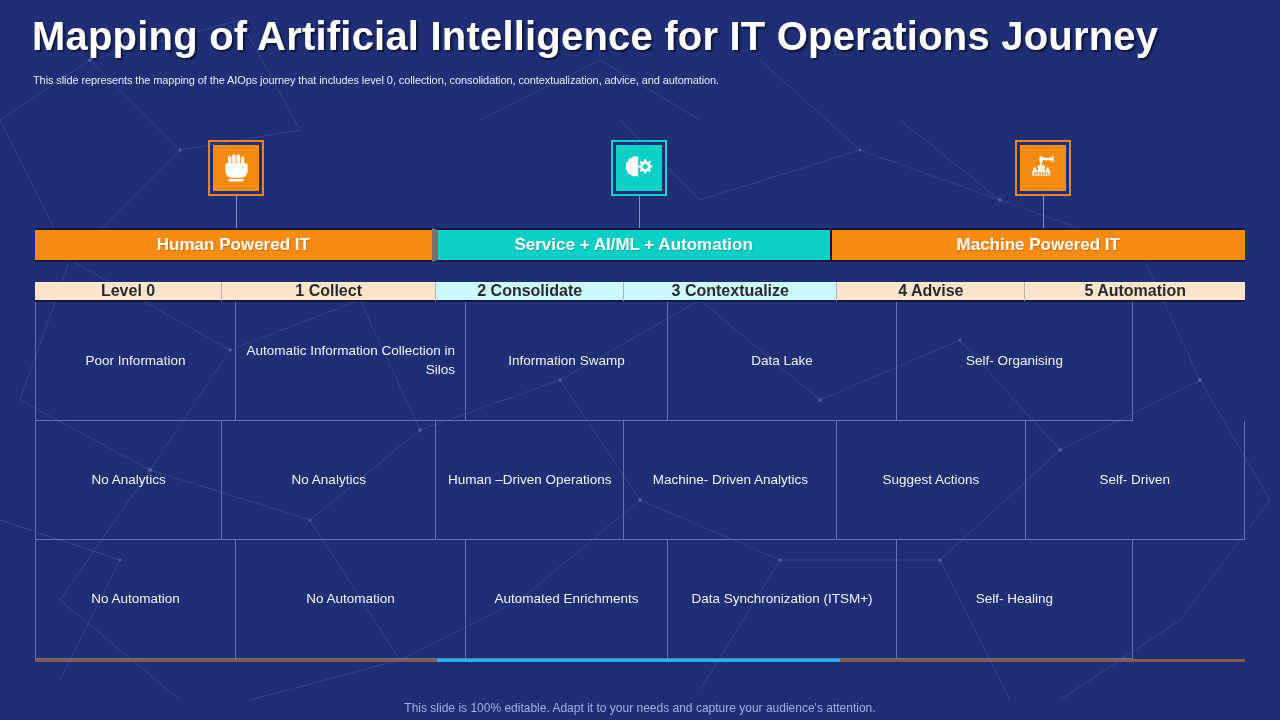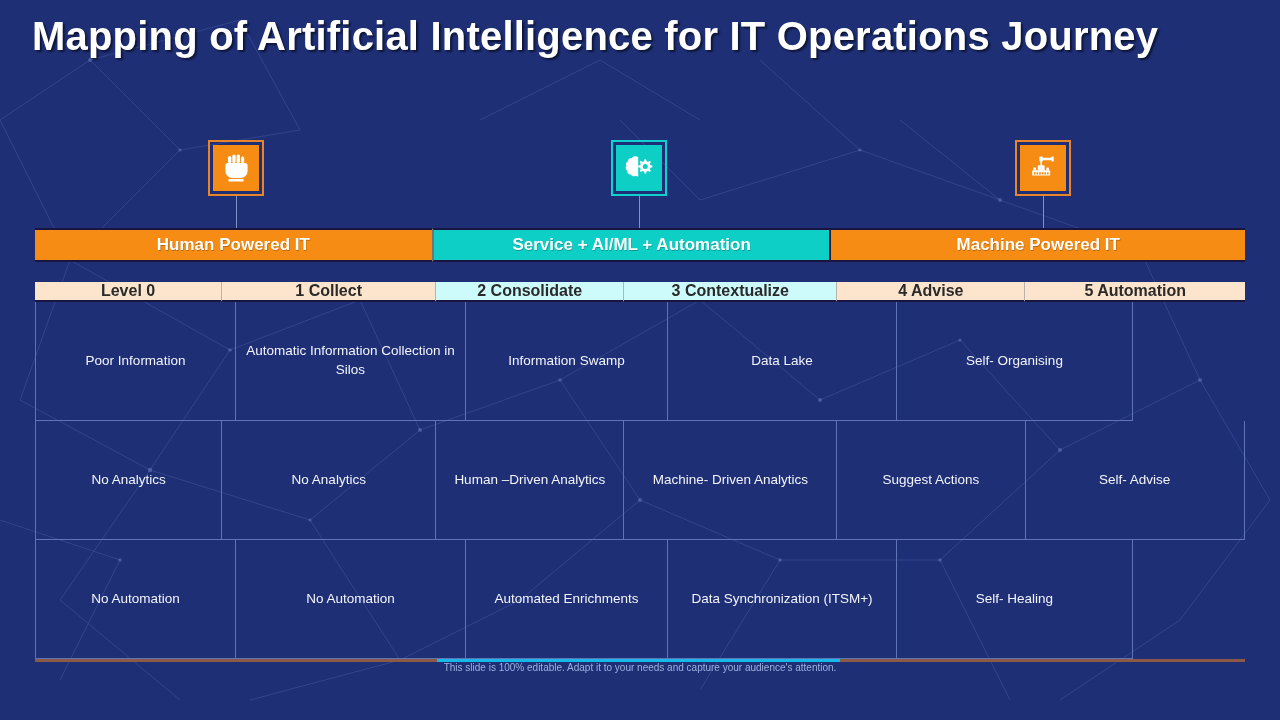--- a/index.html
+++ b/index.html
@@ -111,21 +111,21 @@
     justify-content: center;
     font-size: 17px;
     font-weight: bold;
     color: #ffffff;
     border-top: 2px solid #1a1540;
     border-bottom: 2px solid #1a1540;
     text-shadow: 0.6px 0.6px 0 rgba(0,0,0,0.25);
   }
   .group-cell.g-orange { background: #f78c14; }
   .group-cell.g-teal   { background: #0ecfc6; }
-  .group-cell.g-orange + .group-cell.g-teal { border-left: 2px solid #737373; }
+  .group-cell.g-orange + .group-cell.g-teal { border-left: 6px solid #737373; }
   .group-cell.g-teal + .group-cell.g-orange { border-left: 2px solid #1a1540; }
 
   
   .level-row { height: 40px; }
   .level-cell {
     display: flex;
     align-items: center;
     justify-content: center;
     font-size: 16px;
     font-weight: bold;
@@ -157,31 +157,31 @@
   
   .accent-row { display: flex; width: 100%; height: 3px; }
   .accent { height: 3px; }
   .accent.a-orange { background: #8a5a46; }
   .accent.a-cyan   { background: #17b7e8; }
 
   
   .footer-note {
     position: absolute;
     left: 0;
-    top: 662px;
+    top: 701px;
     width: 1280px;
     text-align: center;
-    font-size: 10px;
+    font-size: 12px;
     color: #9fb0dd;
     z-index: 2;
   }
 
   
   .w1 { width: 200px; }
-  .w2 { width: 230px; }
+  .w2 { width: 230px; text-align: right; }
   .w3 { width: 202px; }
   .w4 { width: 229px; }
   .w5 { width: 202px; }
   .w6 { width: 237px; }
 
   
   .gw1 { width: 402px; }  
   .gw2 { width: 403px; }  
   .gw3 { width: 421px; }  
 
@@ -235,20 +235,21 @@
       <circle cx="860" cy="150" r="1.6"></circle>
     <circle cx="700" cy="300" r="1.8"></circle>
       <circle cx="400" cy="660" r="1.8"></circle>
     <circle cx="520" cy="600" r="1.6"></circle>
       <circle cx="120" cy="560" r="1.7"></circle>
   </g>
 </svg>
 
 <div class="title-band">
   <div class="slide-title">Mapping of Artificial Intelligence for IT Operations Journey</div>
+  <div class="slide-subtitle">This slide represents the mapping of the AIOps journey that includes level 0, collection, consolidation, contextualization, advice, and automation.</div>
 </div>
 
 <div class="connector c1"></div>
 <div class="connector c2"></div>
 <div class="connector c3"></div>
 
 <div class="badge orange">
   <div class="badge-inner">
     <svg width="26" height="28" viewBox="0 0 26 28">
       <g fill="#ffffff">
@@ -335,24 +336,24 @@
     <div class="body-cell w1">Poor Information</div>
     <div class="body-cell w2">Automatic Information Collection in Silos</div>
     <div class="body-cell w3">Information  Swamp</div>
     <div class="body-cell w4">Data Lake</div>
     <div class="body-cell w6">Self- Organising</div>
   </div>
 
   <div class="row body-row">
     <div class="body-cell w1">No Analytics</div>
     <div class="body-cell w2">No Analytics</div>
-    <div class="body-cell w3">Human –Driven Analytics</div>
+    <div class="body-cell w3">Human –Driven Operations</div>
     <div class="body-cell w4">Machine- Driven Analytics</div>
     <div class="body-cell w5">Suggest Actions</div>
-    <div class="body-cell w6">Self- Advise</div>
+    <div class="body-cell w6">Self- Driven</div>
   </div>
 
   <div class="row body-row">
     <div class="body-cell w1">No Automation</div>
     <div class="body-cell w2">No Automation</div>
     <div class="body-cell w3">Automated Enrichments</div>
     <div class="body-cell w4">Data Synchronization (ITSM+)</div>
     <div class="body-cell w6">Self- Healing</div>
   </div>
 

